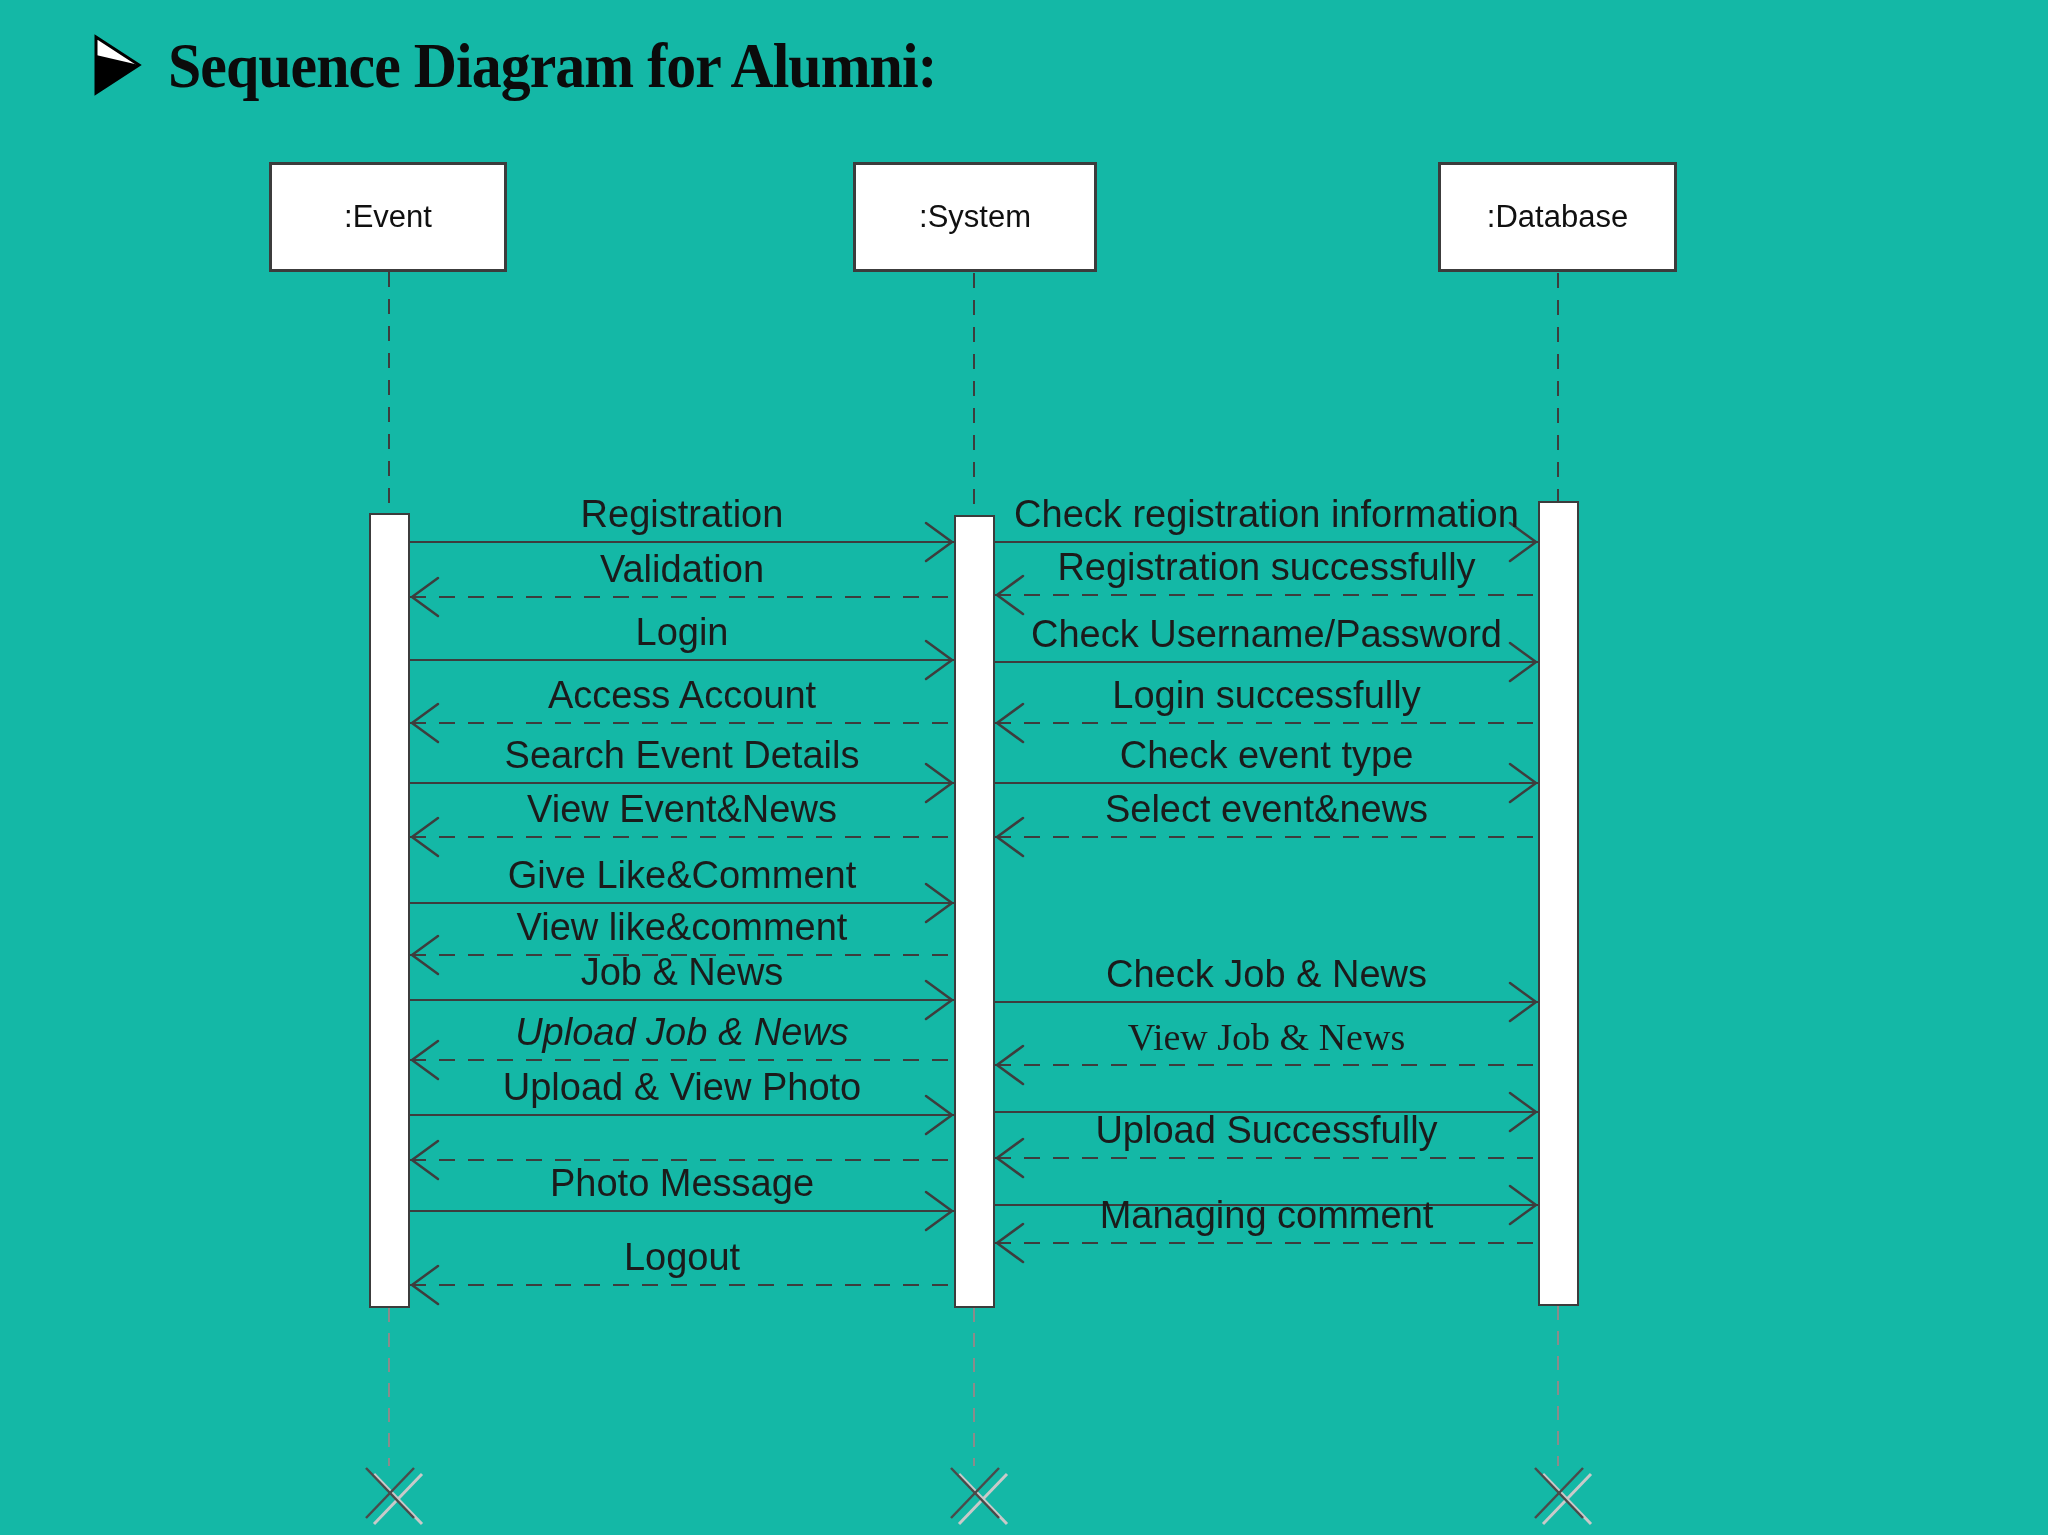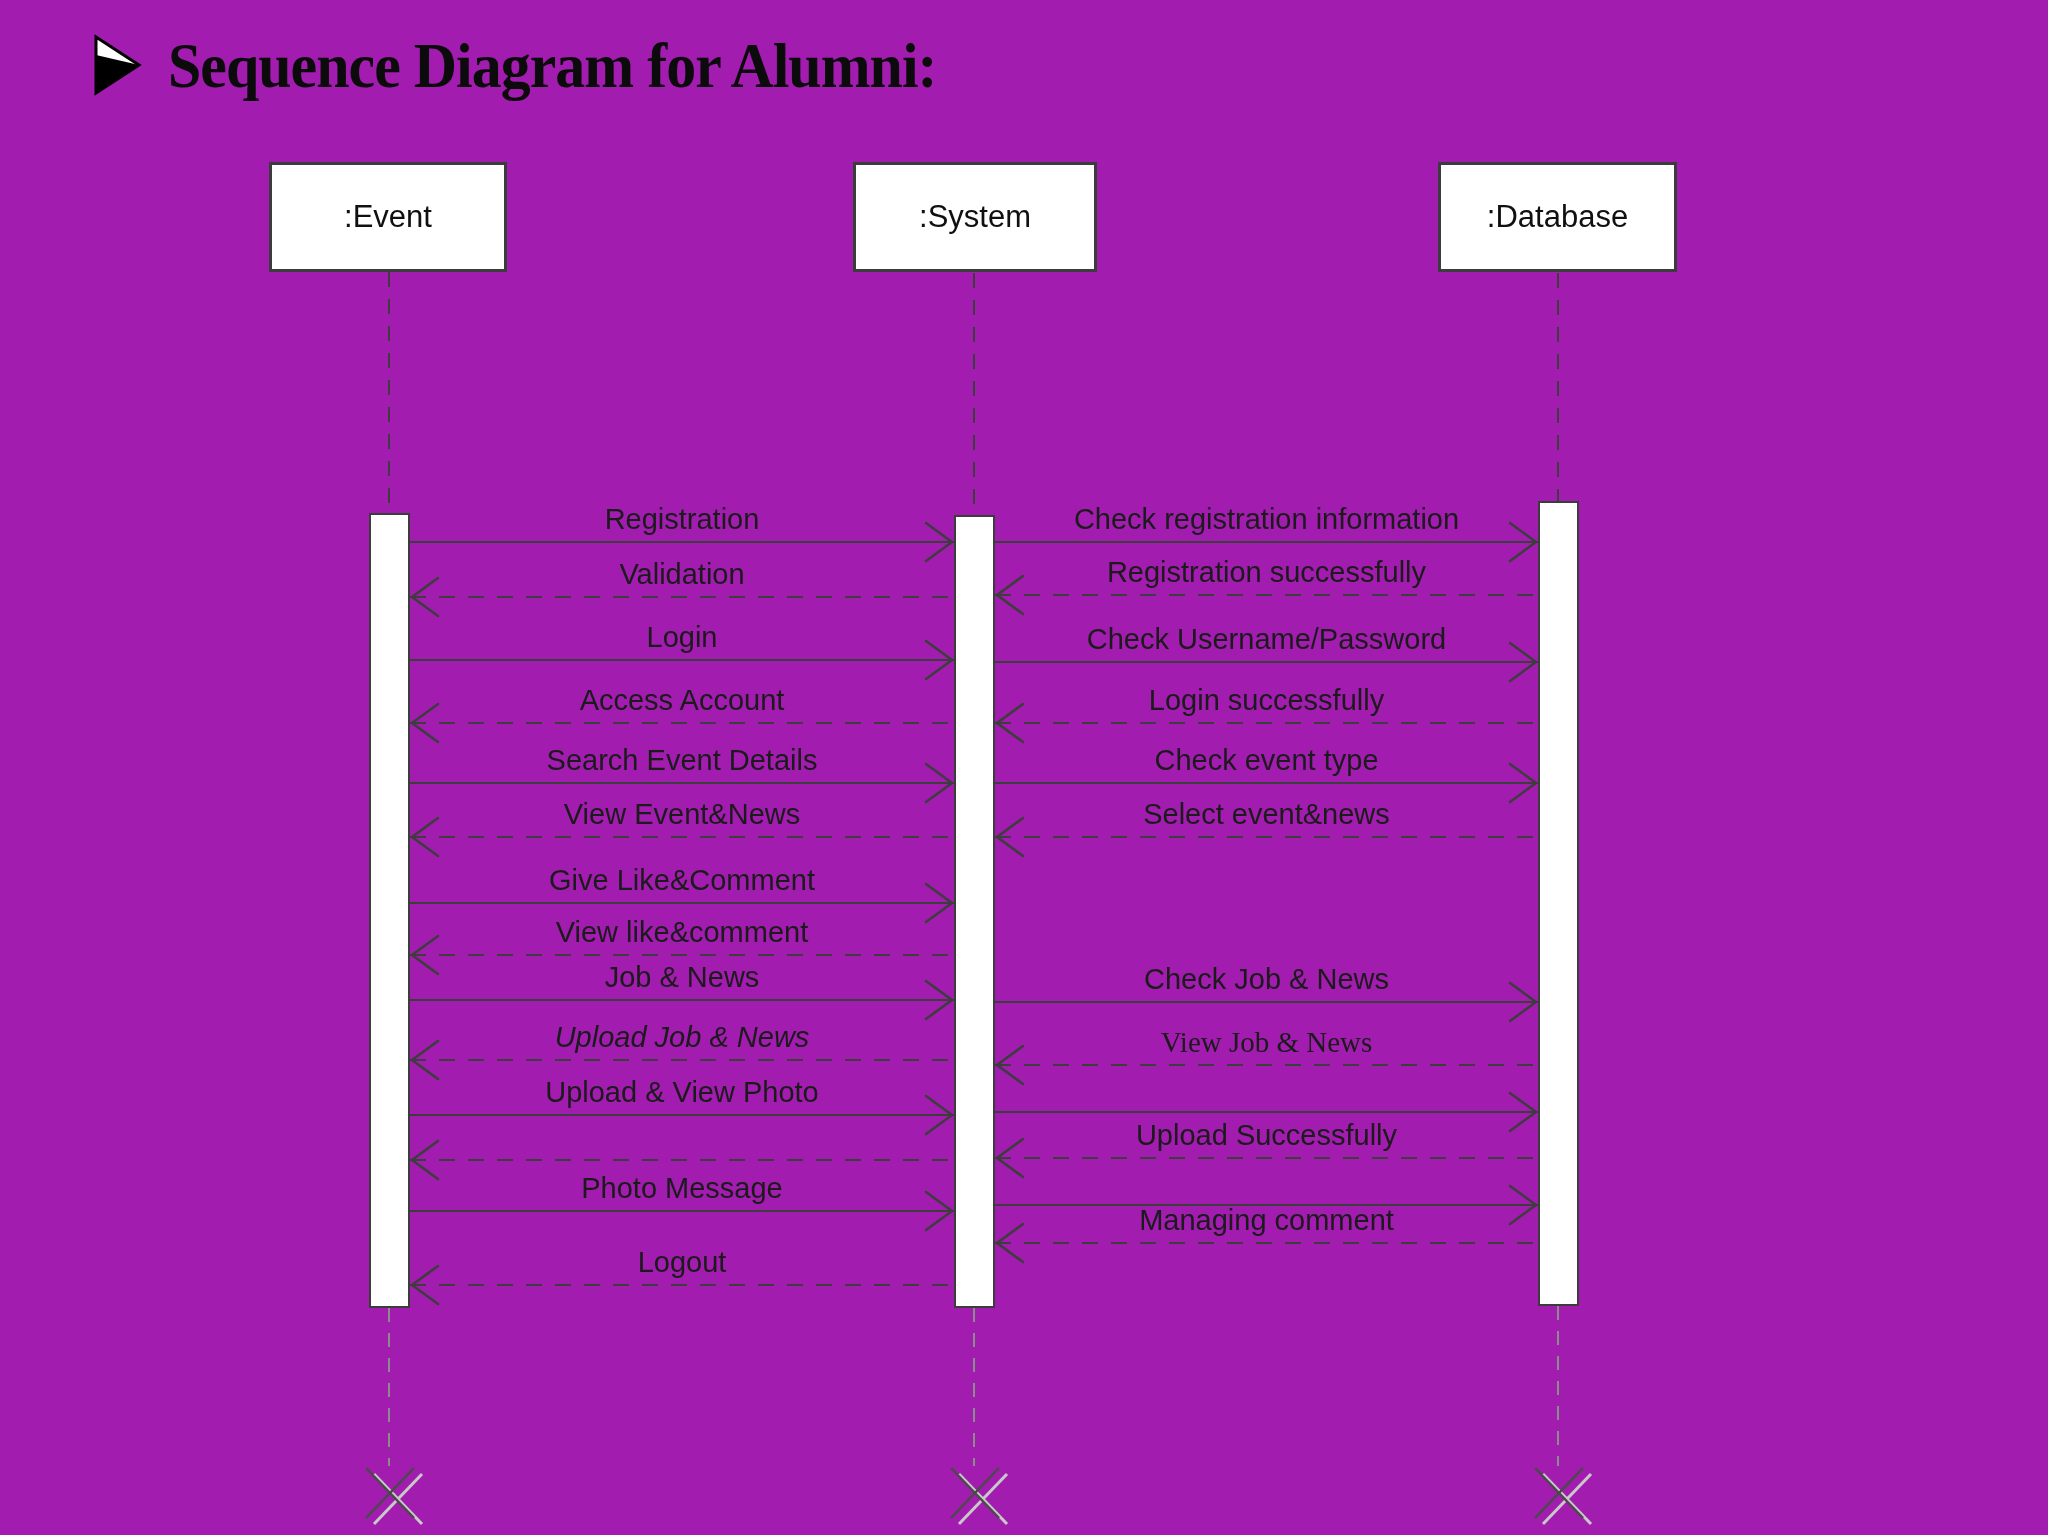--- a/index.html
+++ b/index.html
@@ -1,36 +1,36 @@
 <!DOCTYPE html>
 <html><head>
 <meta charset="utf-8">
 <style>
   html,body{margin:0;padding:0;background:#ffffff;}
-  .canvas{position:relative;width:2048px;height:1535px;background:#a21caf;overflow:hidden;
+  .canvas{position:relative;width:2048px;height:1535px;background:#14b8a6;overflow:hidden;
           font-family:"Liberation Sans",sans-serif;}
   
   .title-row{position:absolute;left:92px;top:30px;display:flex;align-items:center;gap:24px;}
   .title-text{font-family:"Liberation Serif",serif;font-weight:bold;font-size:63px;color:#0b0b0b;
               letter-spacing:-1px;transform:scaleX(.95);transform-origin:left center;white-space:nowrap;}
   
   .actor-box{position:absolute;top:162px;height:110px;background:#fff;border:3px solid #3c3c3c;
              display:flex;align-items:center;justify-content:center;box-sizing:border-box;}
   .actor-label{font-size:31px;color:#101010;}
   
   .lifeline{position:absolute;width:2px;}
   .lifeline.dark{background:repeating-linear-gradient(to bottom,#3d3d3d 0 15px,transparent 15px 27px);}
   .lifeline.light{background:repeating-linear-gradient(to bottom,#8b8b8b 0 14px,transparent 14px 25px);}
   
   .activation{position:absolute;width:41px;background:#fff;border:2.5px solid #3c3c3c;box-sizing:border-box;}
   
   .msg{position:absolute;height:2px;}
   .msg.solid{background:#3d3d3d;}
   .msg.dashed{background:repeating-linear-gradient(to right,#3d3d3d 0 16px,transparent 16px 29px);}
-  .msg-label{position:absolute;left:0;right:0;bottom:7px;text-align:center;font-size:29px;color:#1b1b1b;
+  .msg-label{position:absolute;left:0;right:0;bottom:7px;text-align:center;font-size:38px;color:#1b1b1b;
              white-space:nowrap;}
   .msg svg{position:absolute;top:-22px;}
   
   .term-x{position:absolute;}
 </style>
 </head>
 <body>
 
 <div class="canvas">
 

